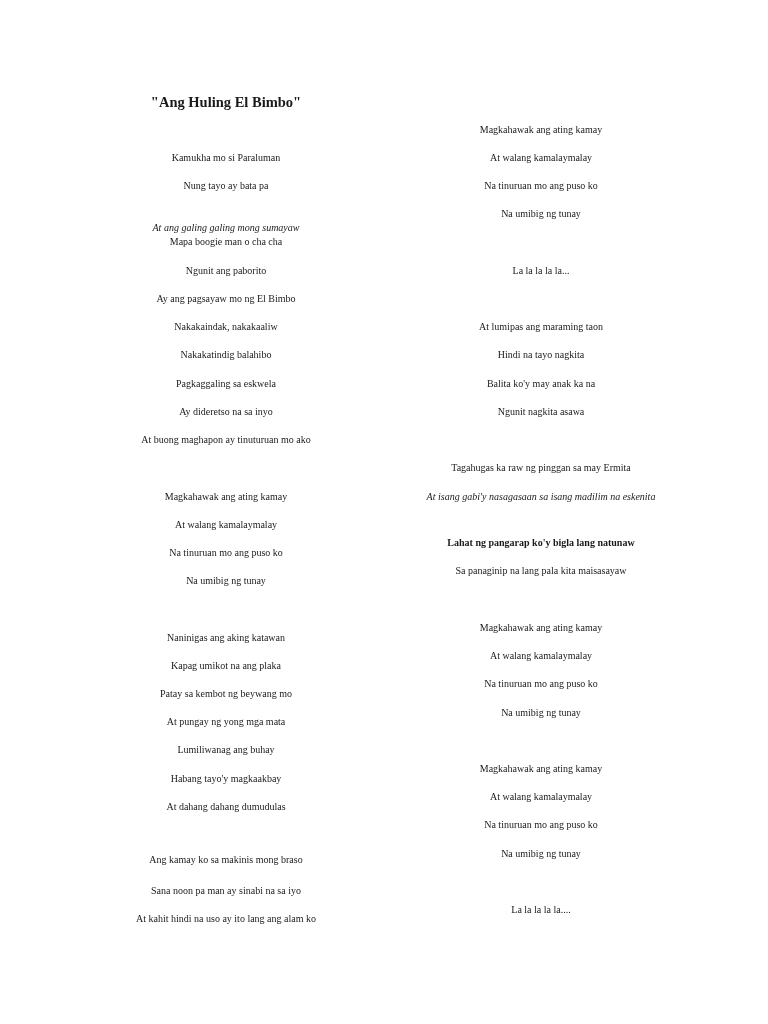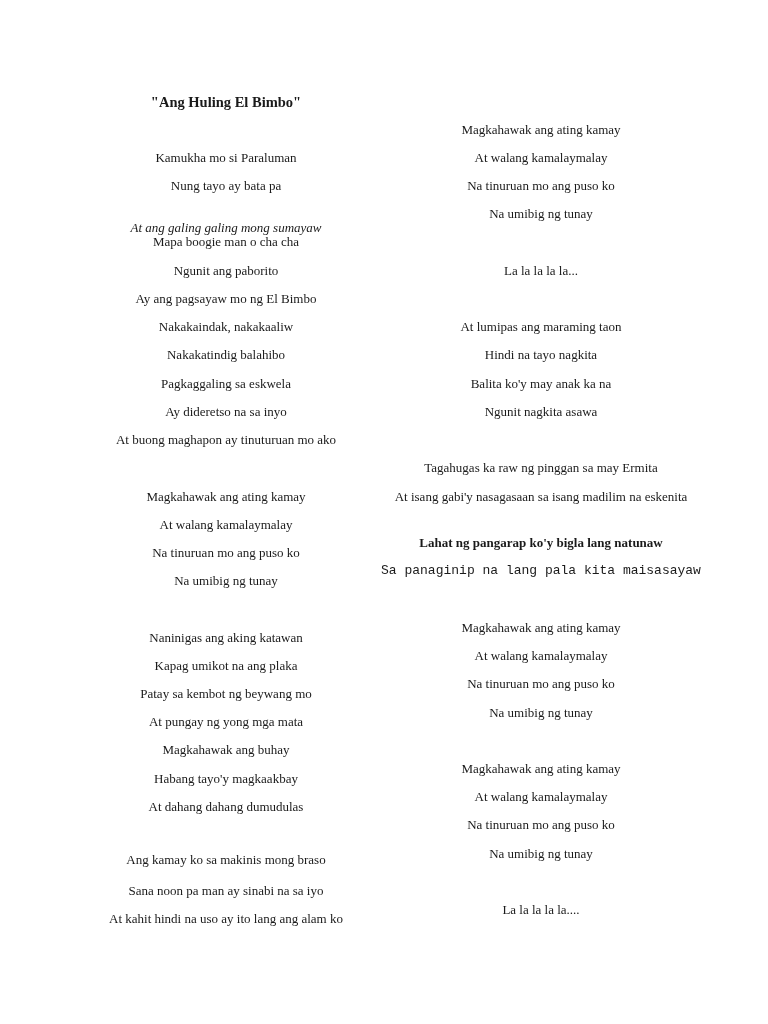--- a/index.html
+++ b/index.html
@@ -18,27 +18,27 @@
     .page {
       position: absolute;
       left: 0; top: 0;
       width: 768px; height: 1024px;
       background: #ffffff;
     }
     .line {
       position: absolute;
       width: 340px;
       text-align: center;
-      font-size: 13px;
+      font-size: 10px;
       line-height: 17px;
       white-space: nowrap;
     }
     .left  { left: 56px; }
     .right { left: 371px; }
-    .wrap  { white-space: normal; }
+    .wrap  { white-space: normal; font-style: italic; }
     .title {
       font-weight: bold;
       font-size: 14.5px;
     }
   </style>
 </head>
 <body>
 
 <div class="page">
   <div class="line left title" style="top:94px;">"Ang Huling El Bimbo"</div>
@@ -56,41 +56,41 @@
       <div class="line left" style="top: 403px; text-align: center;">Ay dideretso na sa inyo</div>
       <div class="line left" style="top: 431px;">At buong maghapon ay tinuturuan mo ako</div>
       <div class="line left" style="top: 488px;">Magkahawak ang ating kamay</div>
       <div class="line left" style="top: 516px;">At walang kamalaymalay</div>
       <div class="line left" style="top: 544px;">Na tinuruan mo ang puso ko</div>
       <div class="line left" style="top: 572px;">Na umibig ng tunay</div>
       <div class="line left" style="top: 629px;">Naninigas ang aking katawan</div>
       <div class="line left" style="top: 657px;">Kapag umikot na ang plaka</div>
       <div class="line left" style="top: 685px;">Patay sa kembot ng beywang mo</div>
       <div class="line left" style="top: 713px;">At pungay ng yong mga mata</div>
-      <div class="line left" style="top: 741px;">Magkahawak ang buhay</div>
+      <div class="line left" style="top: 741px;">Lumiliwanag ang buhay</div>
       <div class="line left" style="top: 770px;">Habang tayo'y magkaakbay</div>
       <div class="line left" style="top: 798px;">At dahang dahang dumudulas</div>
       <div class="line left" style="top: 826px; margin-top: 25px;">Ang kamay ko sa makinis mong braso</div>
       <div class="line left" style="top: 882px;">Sana noon pa man ay sinabi na sa iyo</div>
       <div class="line left" style="top: 910px;">At kahit hindi na uso ay ito lang ang alam ko</div>
     </div>
   <div id="right-col">
       <div class="line right" style="top: 121px;">Magkahawak ang ating kamay</div>
       <div class="line right" style="top: 149px;">At walang kamalaymalay</div>
       <div class="line right" style="top: 177px;">Na tinuruan mo ang puso ko</div>
       <div class="line right" style="top: 205px;">Na umibig ng tunay</div>
       <div class="line right" style="top: 262px;">La la la la la...</div>
       <div class="line right" style="top: 318px;">At lumipas ang maraming taon</div>
       <div class="line right" style="top: 346px;">Hindi na tayo nagkita</div>
       <div class="line right" style="top: 375px;">Balita ko'y may anak ka na</div>
       <div class="line right" style="top: 403px;">Ngunit nagkita asawa</div>
       <div class="line right" style="top: 459px;">Tagahugas ka raw ng pinggan sa may Ermita</div>
       <div class="line right wrap" style="top: 488px;">At isang gabi'y nasagasaan sa isang madilim na eskenita</div>
       <div class="line right" style="top: 534px; font-weight: bold;">Lahat ng pangarap ko'y bigla lang natunaw</div>
-      <div class="line right" style="top: 562px; font-family: Liberation Mono, monospace;">Sa panaginip na lang pala kita maisasayaw</div>
+      <div class="line right" style="top: 562px;">Sa panaginip na lang pala kita maisasayaw</div>
       <div class="line right" style="top: 619px;">Magkahawak ang ating kamay</div>
       <div class="line right" style="top: 647px;">At walang kamalaymalay</div>
       <div class="line right" style="top: 675px;">Na tinuruan mo ang puso ko</div>
       <div class="line right" style="top: 704px;">Na umibig ng tunay</div>
       <div class="line right" style="top: 760px;">Magkahawak ang ating kamay</div>
       <div class="line right" style="top: 788px;">At walang kamalaymalay</div>
       <div class="line right" style="top: 816px;">Na tinuruan mo ang puso ko</div>
       <div class="line right" style="top: 845px;">Na umibig ng tunay</div>
       <div class="line right" style="top: 901px;">La la la la la....</div>
     </div>

